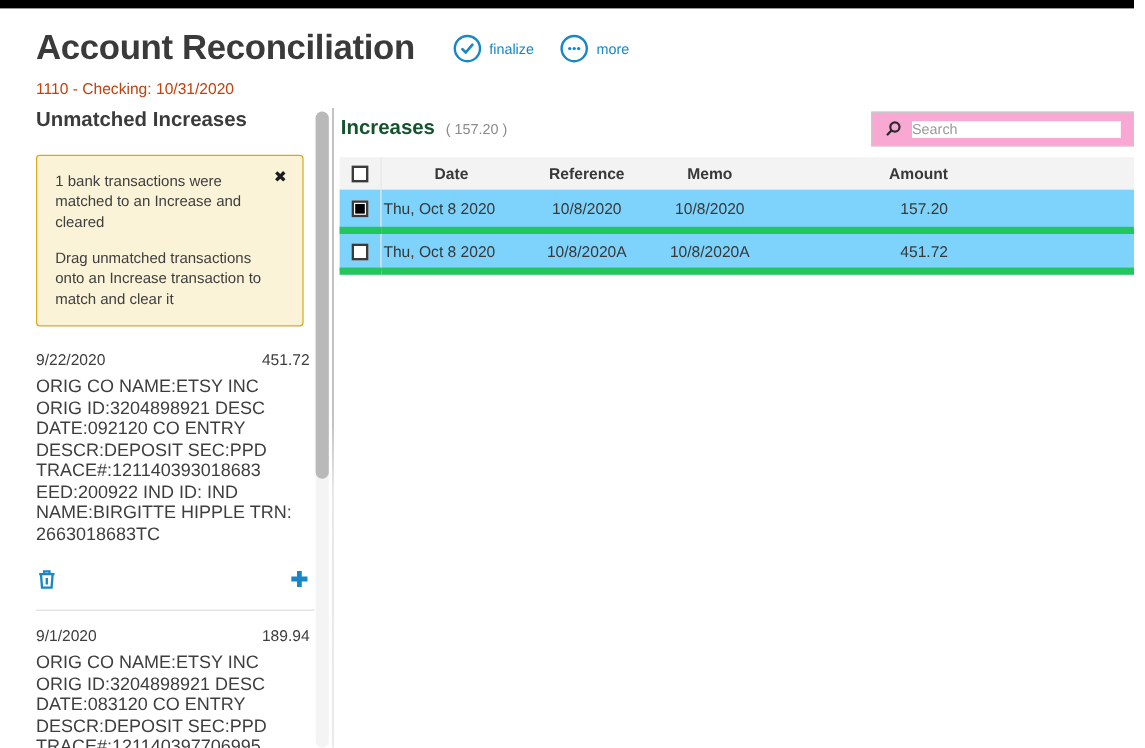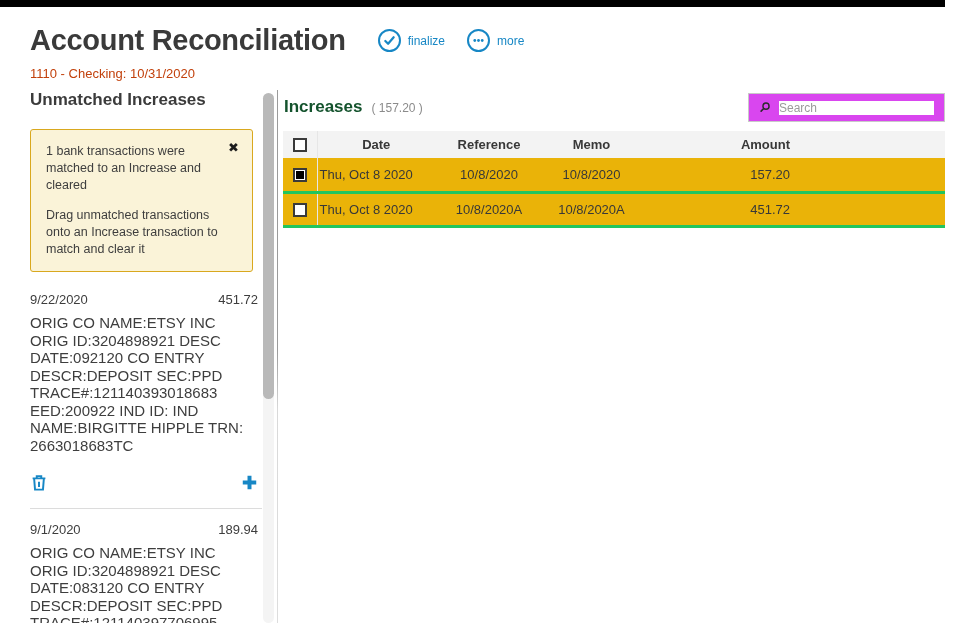--- a/index.html
+++ b/index.html
@@ -42,30 +42,30 @@
     background:#b9b9b9; border-radius:6px; cursor:pointer; }
   .panel-sep { position:absolute; left:277px; top:90px; width:1px; height:533px;
     background:linear-gradient(to bottom,#9b9b9b 0,#9b9b9b 260px,#d9d9d9 320px,#dddddd 100%); }
 
   
   .right-panel { position:absolute; left:283px; top:90px; width:662px; }
   .rp-header { position:relative; height:41px; }
   .rp-title-row { position:absolute; left:1px; top:7px; display:flex; align-items:baseline; }
   .rp-title { font-size:17px; font-weight:700; color:#14532d; }
   .rp-total { font-size:12px; color:#8b8b8b; margin-left:9px; }
-  .search-box { position:absolute; right:0; top:3px; width:197px; height:29px; background:#d946ef;
+  .search-box { position:absolute; right:0; top:3px; width:219px; height:29px; background:#f9a8d4;
     border:1px solid #c9c9c9; display:flex; align-items:center; padding:0 10px; gap:8px; }
   .search-box input { border:none; outline:none; flex:1; font-size:12px; color:#444;
     font-family:"Liberation Sans","DejaVu Sans",sans-serif; }
   .search-box input::placeholder { color:#9b9b9b; }
 
   table.grid { width:662px; border-collapse:collapse; table-layout:fixed; }
   table.grid th, table.grid td { font-size:13px; color:#383838; }
   table.grid thead th { background:#f3f3f3; height:27px; font-weight:700; }
-  table.grid tbody td { height:34px; border-bottom:3px solid #22c55e; background:#eab308; }
+  table.grid tbody td { height:34px; border-bottom:6px solid #22c55e; background:#7dd3fc; }
   .col-check { width:34px; }
   .col-date  { width:118px; }
   .col-ref   { width:100px; }
   .col-memo  { width:105px; }
   .col-amt   { width:150px; }
   .col-fill  { width:auto; }
   th.c-check, td.c-check { text-align:center; border-right:1px solid #e6e6e6; }
   th.c-date { text-align:center; }
   td.c-date { text-align:left; padding-left:2px; }
   th.c-ref, td.c-ref, th.c-memo, td.c-memo { text-align:center; padding-left:8px; }

